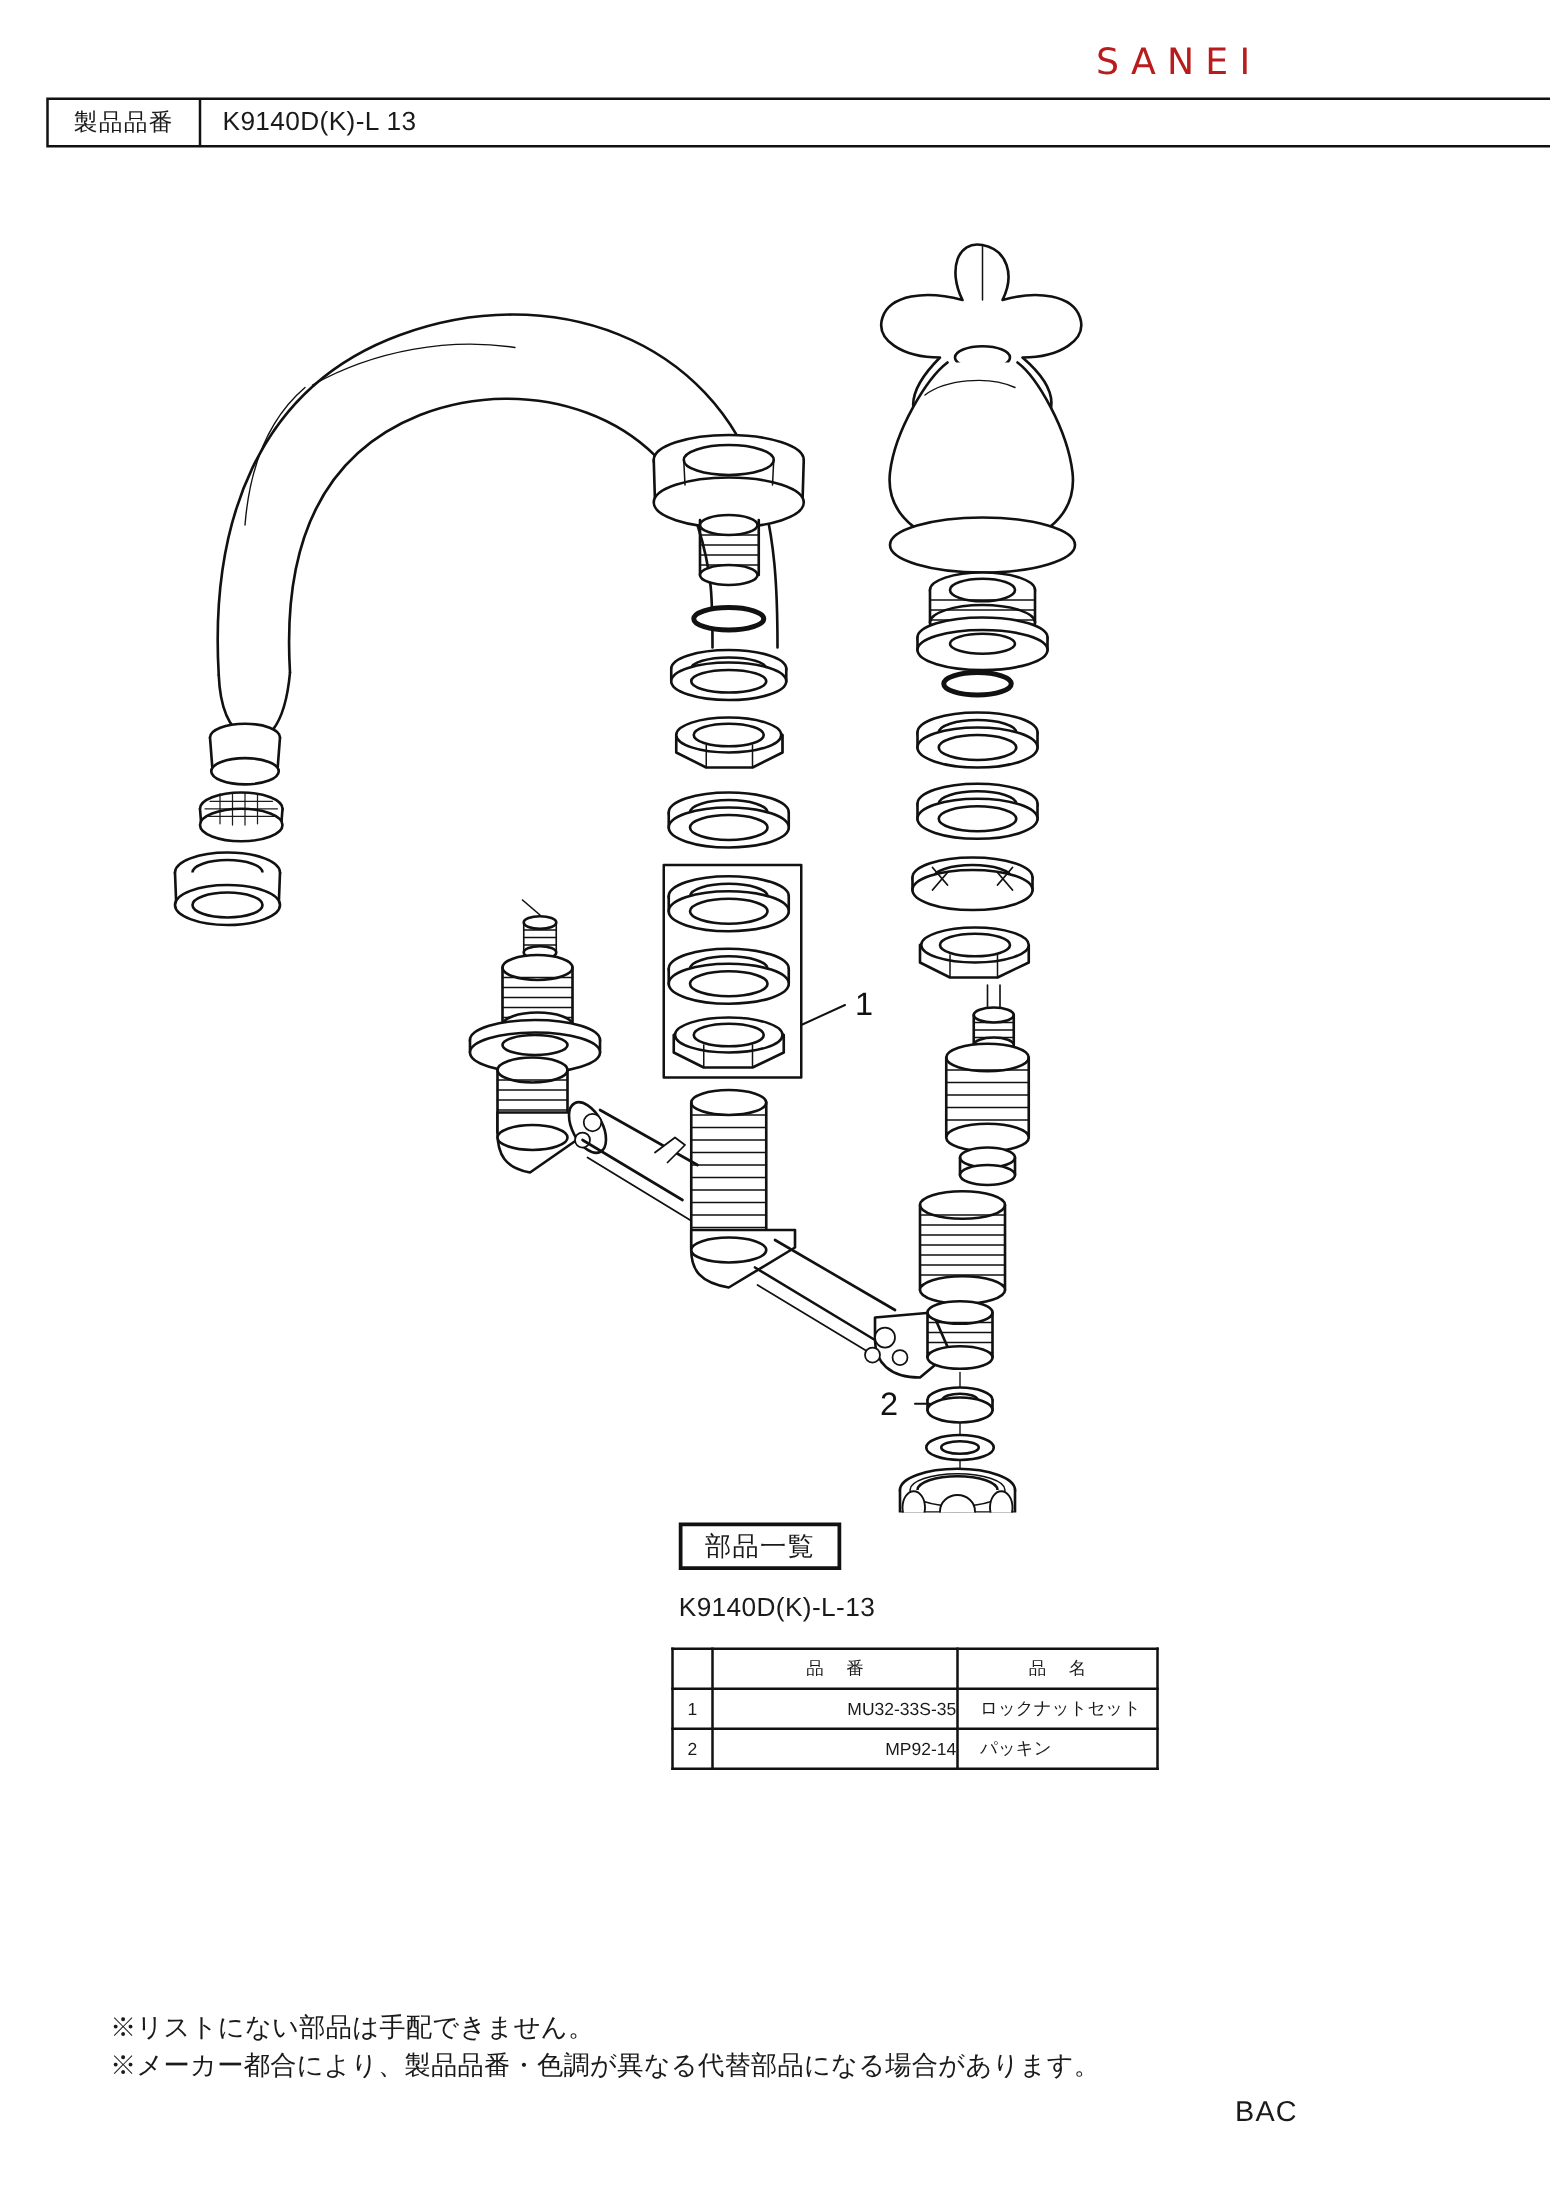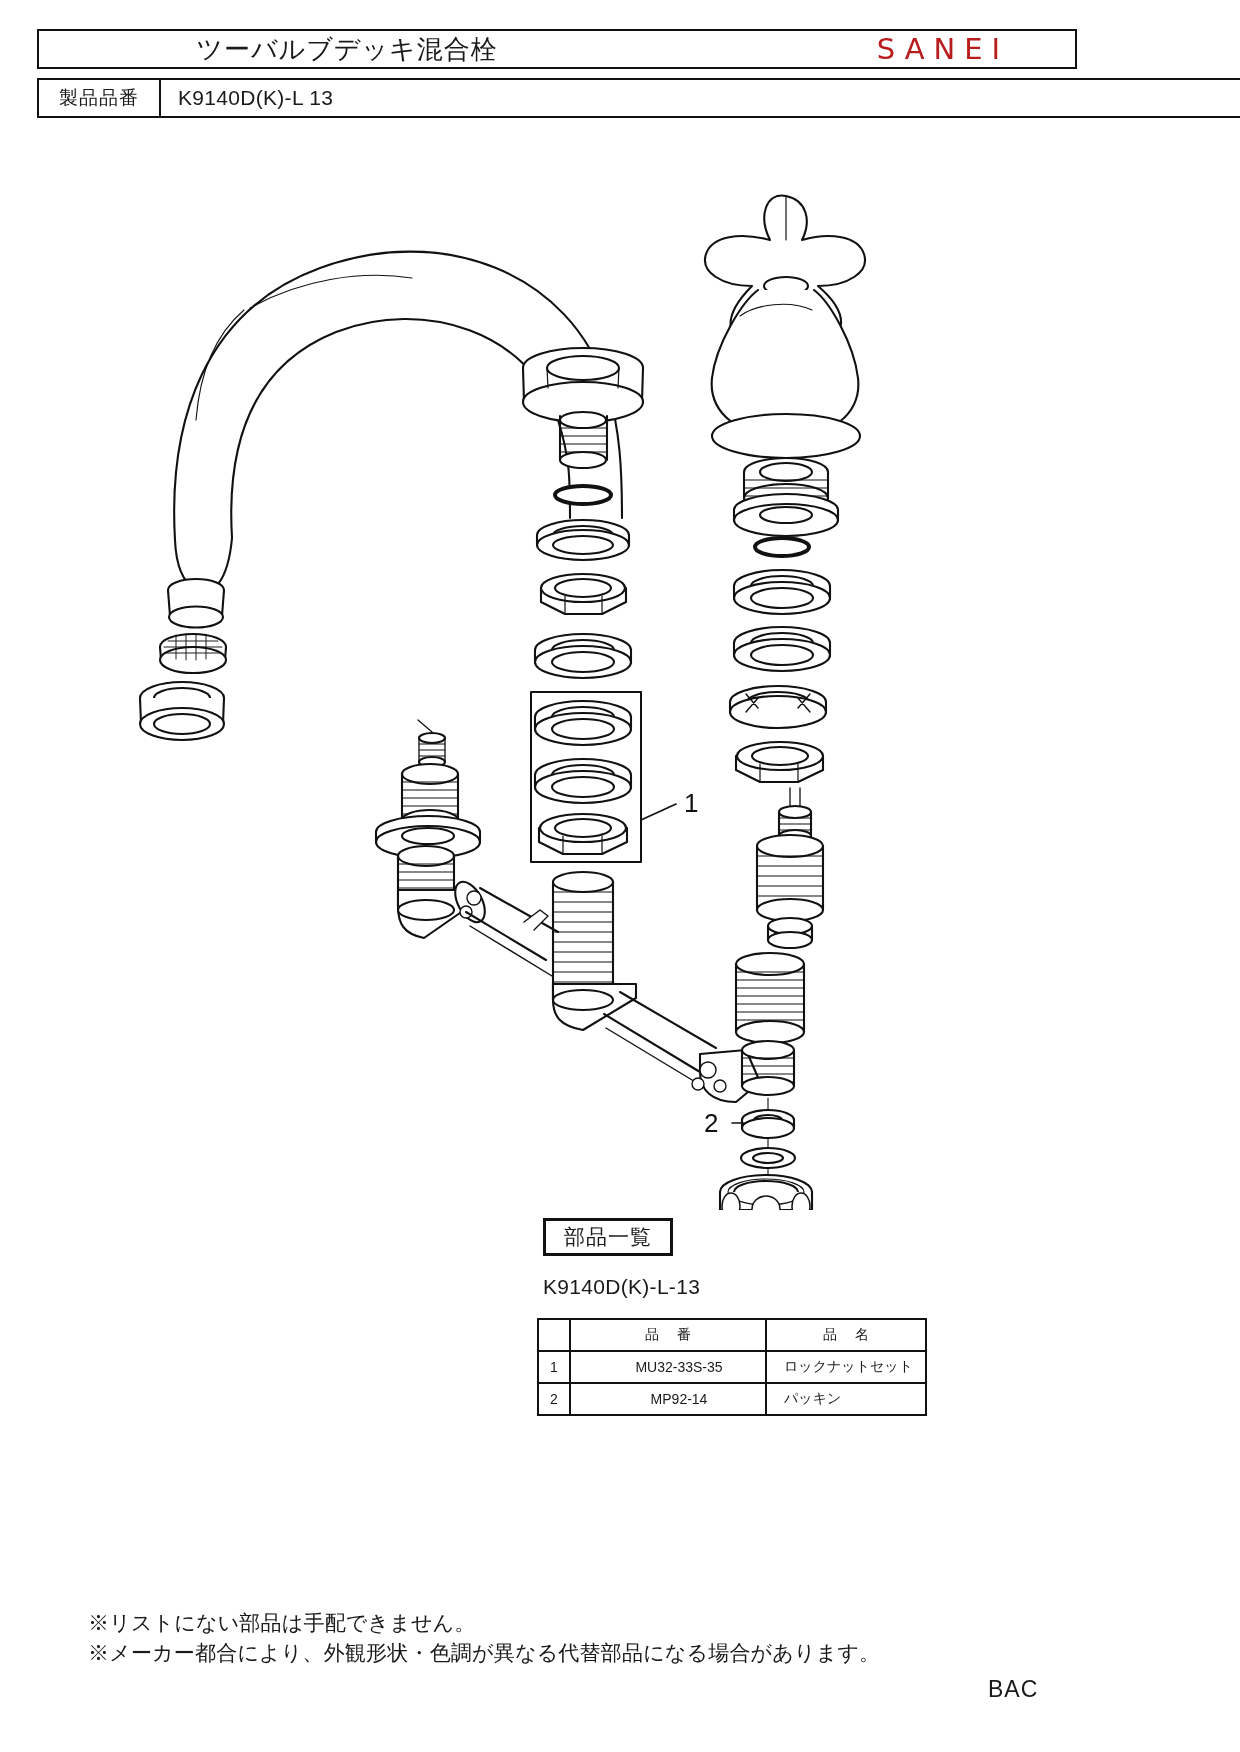--- a/index.html
+++ b/index.html
@@ -126,21 +126,21 @@
     border-collapse: collapse;
     font-size: 14px;
   }
   #parts-table td, #parts-table th {
     border: 2px solid #111;
     box-sizing: border-box;
     padding: 0;
     font-weight: normal;
   }
   #parts-table .c-idx  { width: 32px;  height: 32px; text-align: center; }
-  #parts-table .c-code { width: 196px; height: 32px; text-align: center; padding-left: 22px; }
+  #parts-table .c-code { width: 196px; height: 32px; text-align: right; padding-left: 22px; }
   #parts-table .c-name { width: 160px; height: 32px; text-align: left; padding-left: 17px; }
   #parts-table thead .c-code,
   #parts-table thead .c-name {
     text-align: center;
     letter-spacing: 7px;
     padding-left: 0;
     text-indent: 7px;
   }
 
   
@@ -159,23 +159,20 @@
     top: 1676px;
     font-size: 23px;
     letter-spacing: 1px;
   }
 </style>
 </head>
 <body>
 
 <div id="page">
 
-  <div id="header-title-box">
-    <div id="header-title-text">ツーバルブデッキ混合栓</div>
-  </div>
   <div id="brand-logo">SANEI</div>
 
   <div id="model-row">
     <div id="model-label-cell">製品品番</div>
     <div id="model-value-cell">K9140D(K)-L 13</div>
   </div>
 
   <div id="drawing">
   <svg width="1240" height="1090" viewBox="0 0 1240 1090" xmlns="http://www.w3.org/2000/svg" fill="none" stroke="#111" stroke-width="2.1" stroke-linecap="round" stroke-linejoin="round">
 
@@ -463,17 +460,17 @@
       <tr>
         <td class="c-idx">2</td>
         <td class="c-code">MP92-14</td>
         <td class="c-name">パッキン</td>
       </tr>
     </tbody>
   </table>
 
   <div id="notes">
     <div class="note-line">※リストにない部品は手配できません。</div>
-    <div class="note-line">※メーカー都合により、外観形状・色調が異なる代替部品になる場合があります。</div>
+    <div class="note-line">※メーカー都合により、製品品番・色調が異なる代替部品になる場合があります。</div>
   </div>
   <div id="page-code">BAC</div>
 
 </div>
 
 </body></html>

